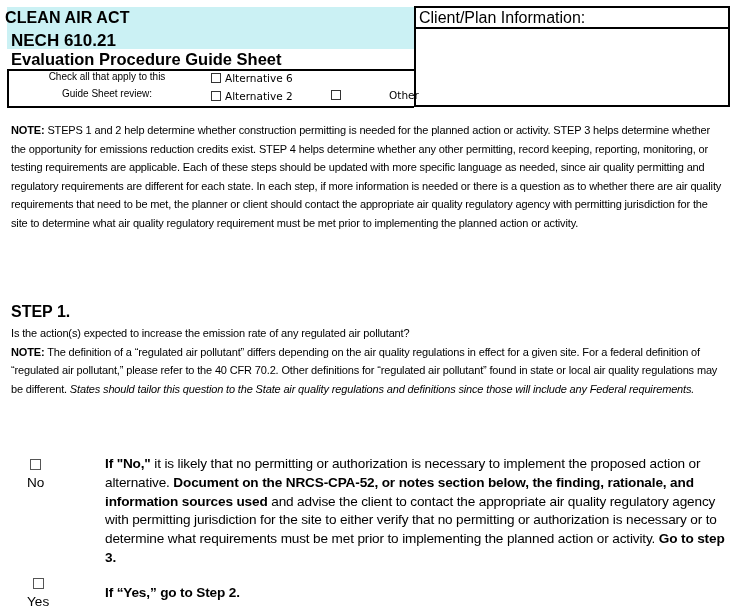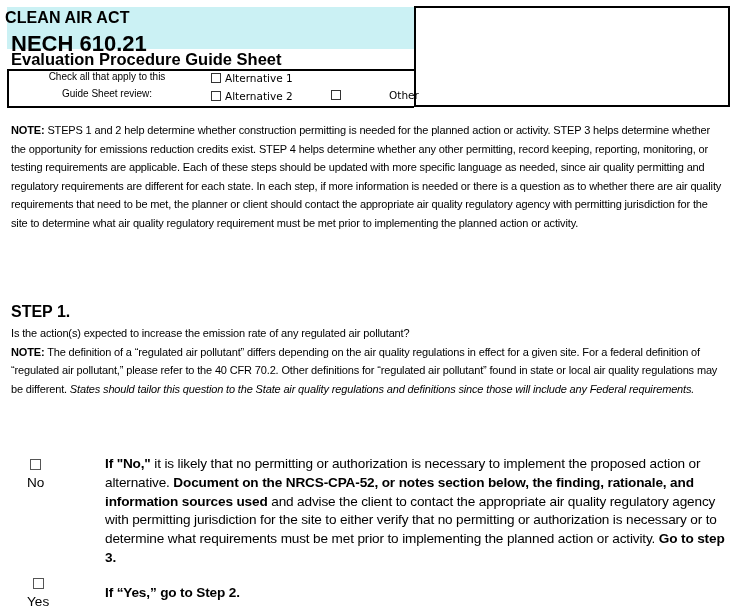--- a/index.html
+++ b/index.html
@@ -1,19 +1,19 @@
 <!DOCTYPE html>
 <html><head>
 <meta charset="utf-8">
 <style>
   html, body { margin:0; padding:0; background:#ffffff; }
   body { width:733px; height:609px; position:relative; overflow:hidden; font-family:"Liberation Sans", sans-serif; color:#000; }
   .hdr-band { position:absolute; left:7px; top:7px; width:407px; height:42px; background:#cbf1f4; }
   .t1 { position:absolute; left:5px; top:9px; font-size:16px; font-weight:bold; letter-spacing:0.1px; }
-  .t2 { position:absolute; left:11px; top:31px; font-size:22px; font-weight:bold; }
+  .t2 { position:absolute; left:11px; top:31px; font-size:17px; font-weight:bold; }
   .t3 { position:absolute; left:11px; top:50px; font-size:16.5px; font-weight:bold; }
   .chkbox-area { position:absolute; left:7px; top:69px; width:405px; height:35px; border:2px solid #000; border-right:none; box-sizing:content-box; }
   .chk-lbl { position:absolute; font-size:10px; text-align:center; }
   .opt { position:absolute; font-family:"DejaVu Sans", sans-serif; font-size:10.5px; display:flex; align-items:center; gap:4px; }
   .box { display:inline-block; width:10px; height:10px; border:1px solid #333; box-sizing:border-box; background:#fff; }
   .client { position:absolute; left:414px; top:6px; width:312px; height:97px; border:2px solid #000; }
   .client-title { height:19px; border-bottom:2px solid #000; font-size:16px; padding-left:3px; line-height:19px; }
   .client-body { height:76px; }
   .para { position:absolute; left:11px; width:712px; font-size:11px; line-height:18.6px; letter-spacing:-0.15px; }
   .step-h { position:absolute; left:11px; top:303px; font-size:16px; font-weight:bold; }
@@ -27,32 +27,33 @@
 <div class="hdr-band"></div>
 <div class="t1">CLEAN AIR ACT</div>
 <div class="t2">NECH 610.21</div>
 <div class="t3">Evaluation Procedure Guide Sheet</div>
 
 <div class="chkbox-area"></div>
 <div class="chk-lbl" style="left:20px; top:71px; width:174px;">Check all that apply to this</div>
 <div class="chk-lbl" style="left:20px; top:88px; width:174px;">Guide Sheet review:</div>
 <div class="opt" style="left:211px; top:72px;">
   <span class="box"></span>
-  <span>Alternative 1</span>
+  <span>Alternative 6</span>
 </div>
 <div class="opt" style="left:211px; top:90px;">
   <span class="box"></span>
   <span>Alternative 2</span>
 </div>
 <div class="opt" style="left:331px; top:89px;gap:48px;">
   <span class="box"></span>
   <span>Other</span>
 </div>
 
 <div class="client">
+  <div class="client-title">Client/Plan Information:</div>
   <div class="client-body"></div>
 </div>
 
 <div class="para" style="top:121px;"><b>NOTE:</b><span>  STEPS 1 and 2 help determine whether construction permitting is needed for the planned action or activity.  STEP 3 helps determine whether the opportunity for emissions reduction credits exist.  STEP 4 helps determine whether any other permitting, record keeping, reporting, monitoring, or testing requirements are applicable.  Each of these steps should be updated with more specific language as needed, since air quality permitting and regulatory requirements are different for each state.  In each step, if more information is needed or there is a question as to whether there are air quality requirements that need to be met, the planner or client should contact the appropriate air quality regulatory agency with permitting jurisdiction for the site to determine what air quality regulatory requirement must be met prior to implementing the planned action or activity.</span></div>
 
 <div class="step-h">STEP 1.</div>
 <div class="para" style="top:324px;"><span>Is the action(s) expected to increase the emission rate of any regulated air pollutant?</span><br><b>NOTE:</b><span>  The definition of a “regulated air pollutant” differs depending on the air quality regulations in effect for a given site.  For a federal definition of “regulated air pollutant,” please refer to the 40 CFR 70.2.  Other definitions for “regulated air pollutant” found in state or local air quality regulations may be different.  </span><i>States should tailor this question to the State air quality regulations and definitions since those will include any Federal requirements.</i></div>
 
 <div class="ans" style="left:27px; top:459px;">
   <span class="box"></span>

